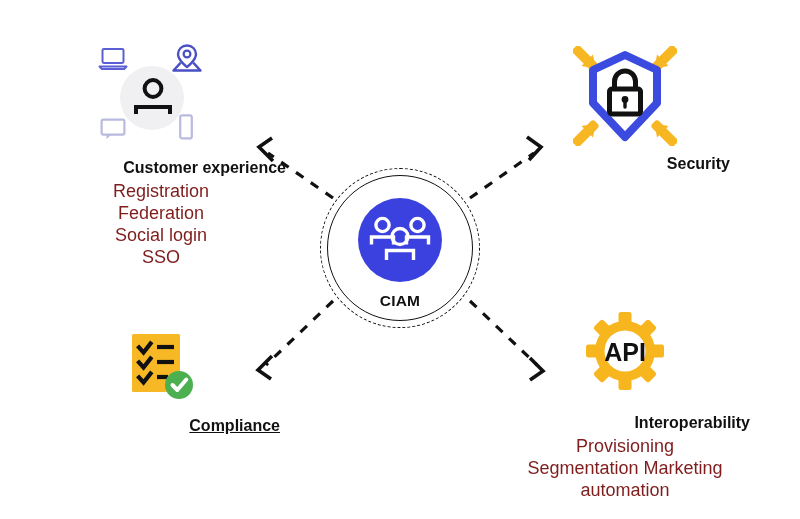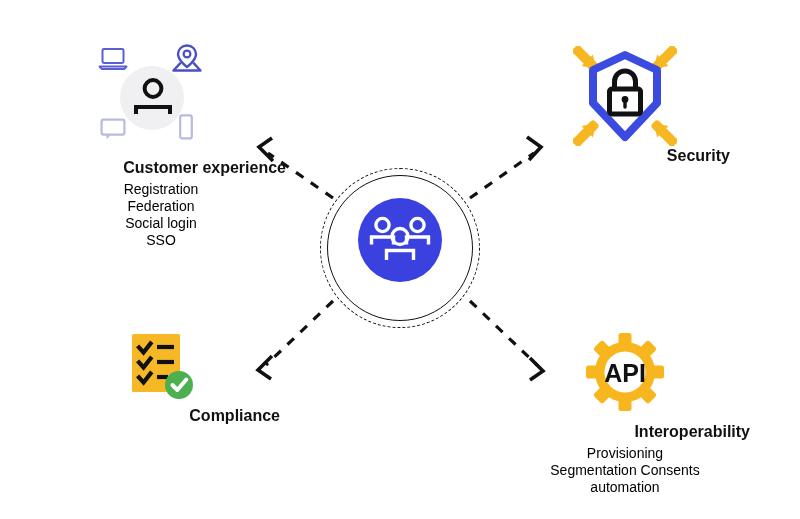--- a/index.html
+++ b/index.html
@@ -78,37 +78,37 @@
   }
   .node-title {
     font-size: 16px;
     font-weight: bold;
     color: #111111;
     line-height: 1.3;
     white-space: nowrap;
     text-align: right;
   }
   .node-desc {
-    font-size: 14px;
+    font-size: 18px;
     font-weight: normal;
-    color: #000000;
+    color: #7f1d1d;
     line-height: 1.22;
     margin-top: 2px;
     white-space: pre-line;
   }
 
   #node-customer-experience { left: 36px;  top: 44px;  width: 250px; }
   #node-security           { left: 520px; top: 46px;  width: 210px; }
   #node-compliance         { left: 40px;  top: 330px; width: 240px; }
-  #node-interoperability   { left: 500px; top: 332px; width: 250px; }
+  #node-interoperability   { left: 500px; top: 311px; width: 250px; }
 
   #node-customer-experience .node-title { margin-top: 10px; }
-  #node-security .node-title            { }
-  #node-compliance .node-title          { margin-top: 0; }
-  #node-interoperability .node-title    { margin-top: 10px; }
+  #node-security .node-title            { margin-top: 8px; }
+  #node-compliance .node-title          { margin-top: 10px; text-decoration: underline; }
+  #node-interoperability .node-title    { margin-top: 22px; }
 
   
   .ce-cluster {
     position: relative;
     width: 150px;
     height: 104px;
     margin: 0 auto;
   }
   .ce-blob {
     position: absolute;
@@ -154,20 +154,21 @@
       <circle cx="42" cy="42" r="42" fill="#3B41DE"></circle>
       <g fill="none" stroke="#ffffff" stroke-width="3.4">
         <circle cx="24.5" cy="27" r="6.6"></circle>
         <path d="M13.5 46.5 v-7.5 h22 v7.5"></path>
         <circle cx="59.5" cy="27" r="6.6"></circle>
         <path d="M48.5 46.5 v-7.5 h22 v7.5"></path>
         <circle cx="42" cy="38.5" r="8"></circle>
         <path d="M28.5 62 v-9.5 h27 v9.5"></path>
       </g>
     </svg>
+    <div class="center-label">CIAM</div>
   </div>
 
   <div class="node" id="node-customer-experience">
     <div class="ce-cluster">
       <div class="ce-blob"></div>
 
       <svg class="ce-item ce-laptop" width="30" height="26" viewBox="0 0 30 26" xmlns="http://www.w3.org/2000/svg">
         <rect x="4.5" y="3" width="21" height="14" rx="1.4" fill="none" stroke="#5B5FD6" stroke-width="2"></rect>
         <rect x="7.6" y="6" width="14.8" height="8" fill="#ffffff"></rect>
         <path d="M1.5 20.5 h27 l-2.4 2.6 h-22.2 z" fill="#ffffff" stroke="#5B5FD6" stroke-width="2" stroke-linejoin="round"></path>
@@ -268,17 +269,17 @@
           <rect x="34.5" y="63" width="13" height="16" rx="2.5" transform="rotate(45 41 40)"></rect>
           <rect x="2" y="33.5" width="16" height="13" rx="2.5" transform="rotate(45 41 40)"></rect>
           <rect x="64" y="33.5" width="16" height="13" rx="2.5" transform="rotate(45 41 40)"></rect>
         </g>
       </g>
       <circle cx="41" cy="40" r="20.5" fill="#ffffff"></circle>
       <text x="41" y="49.5" text-anchor="middle" font-family="Liberation Sans, sans-serif" font-size="25" font-weight="bold" fill="#111111">API</text>
     </svg>
     <div class="node-title">Interoperability</div>
     <div class="node-desc">Provisioning
-Segmentation Consents
+Segmentation Marketing
 automation</div>
   </div>
 
 </div>
 
 </body></html>

